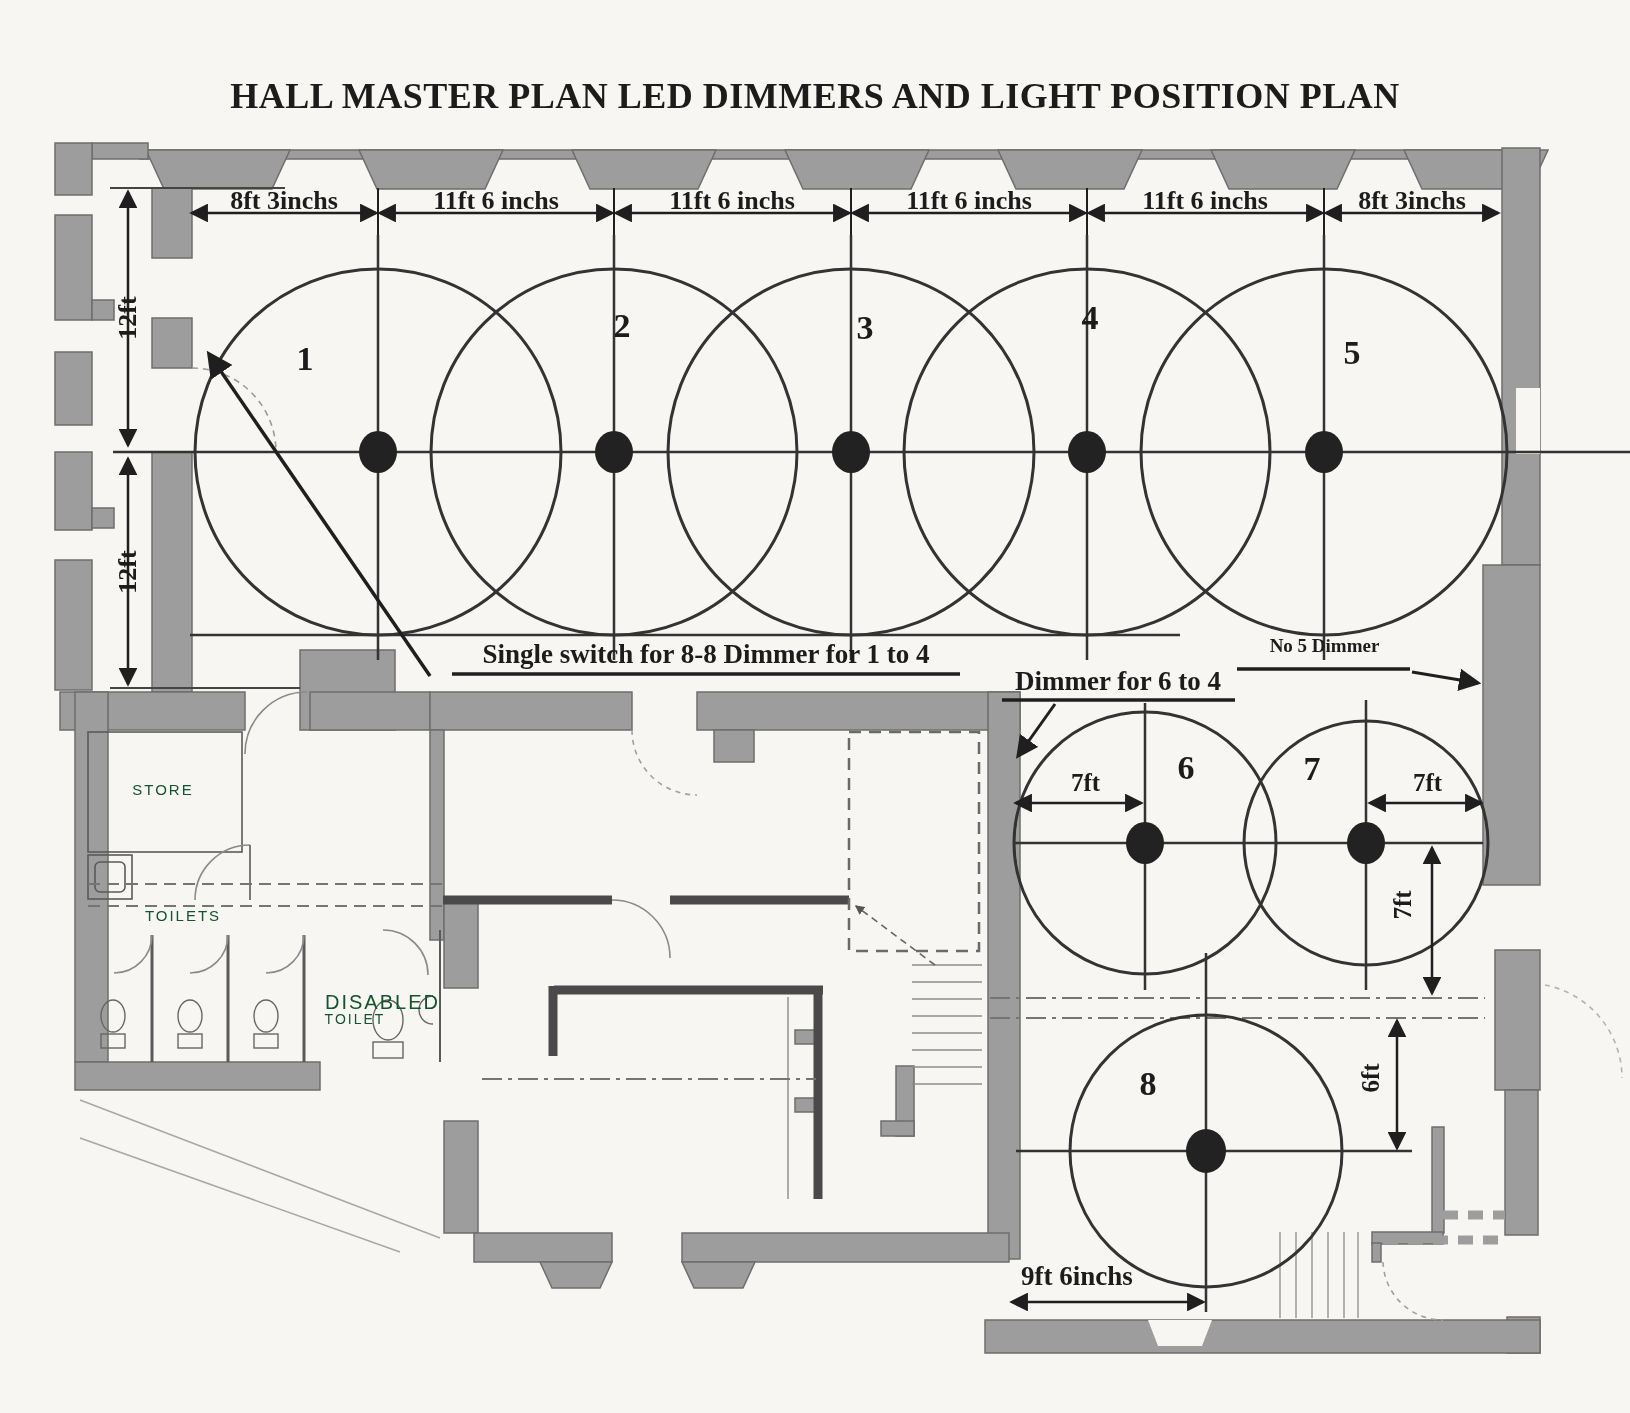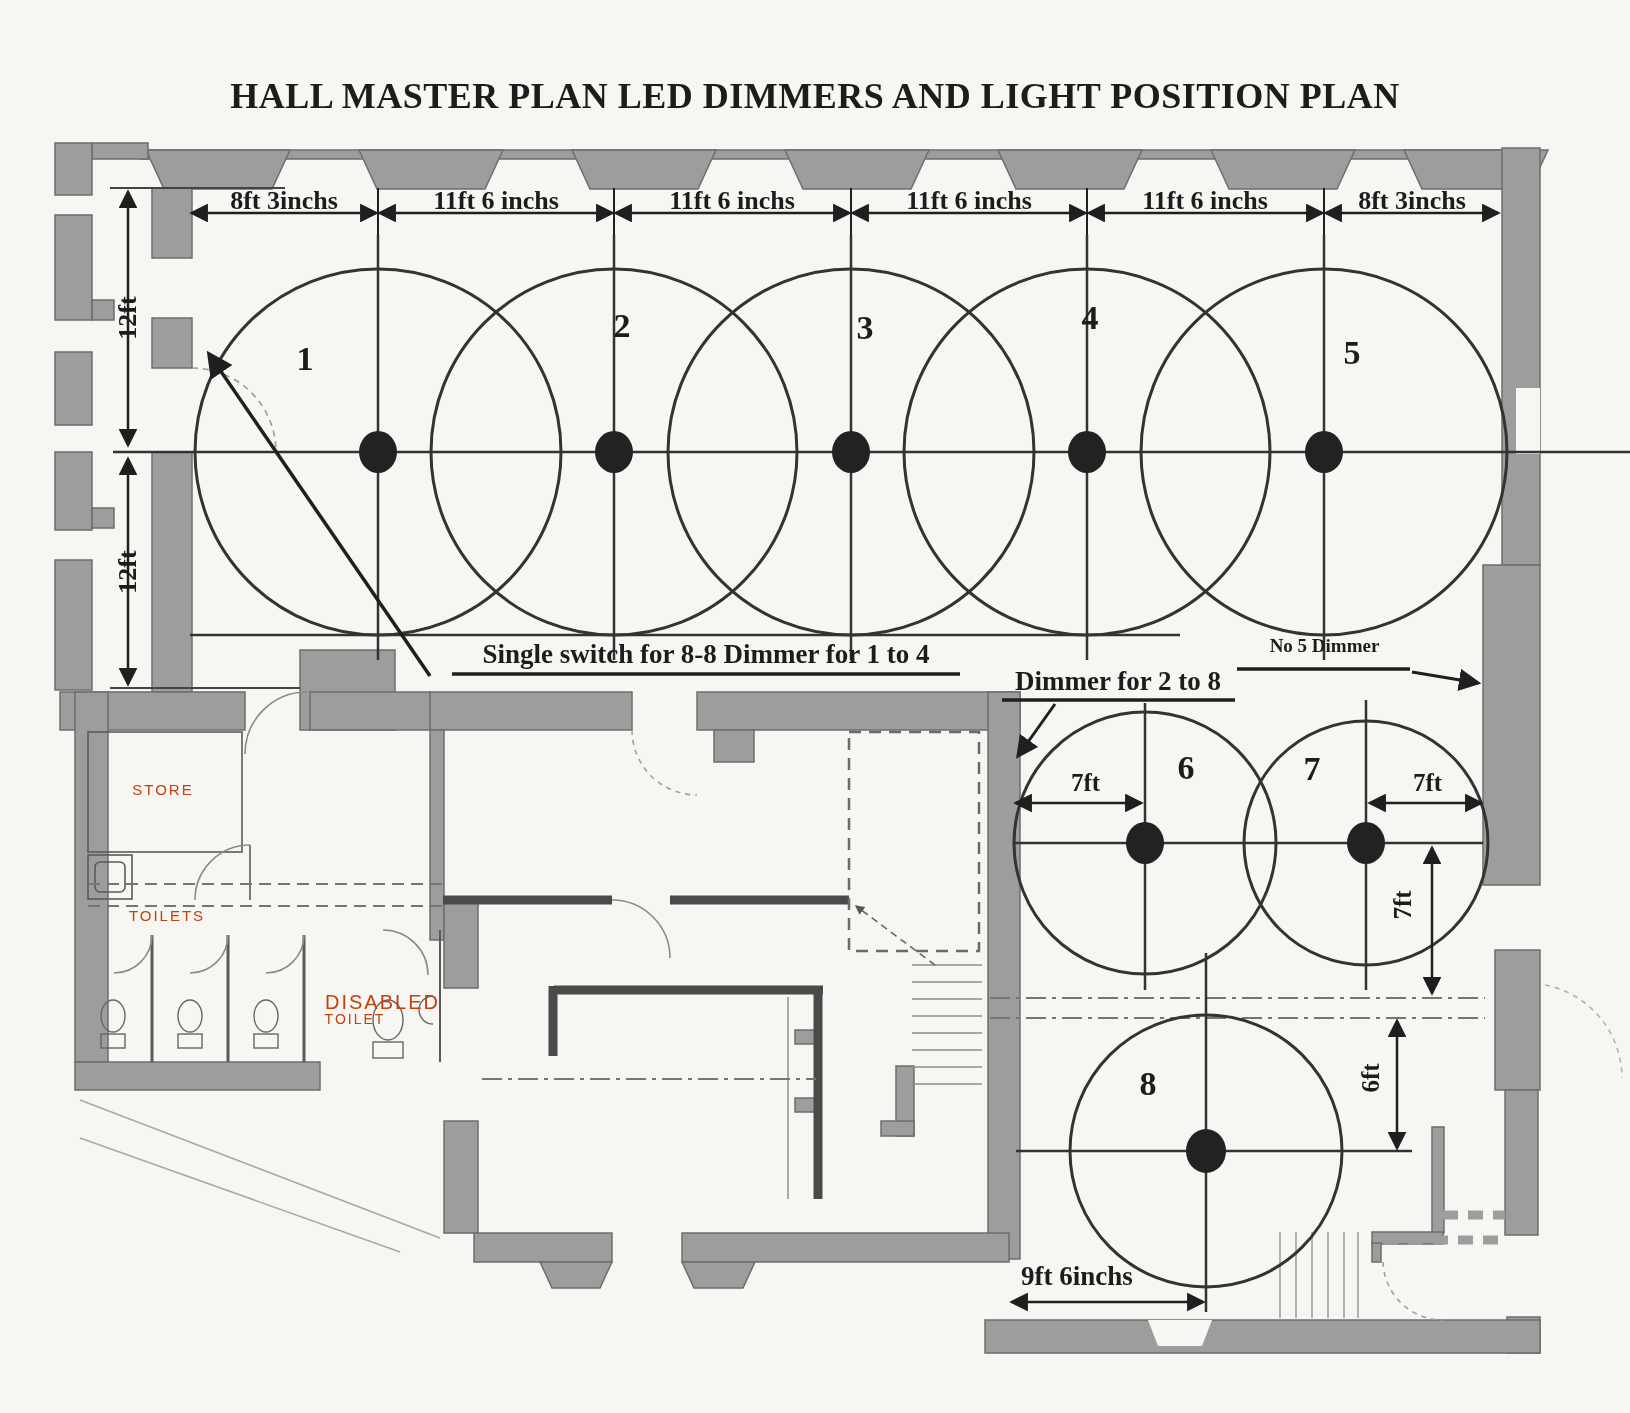--- a/index.html
+++ b/index.html
@@ -1,21 +1,21 @@
 <!DOCTYPE html>
 <html><head>
 <meta charset="utf-8">
 <style>
   html,body{margin:0;padding:0;background:#e8e6e2;}
   #canvas{position:relative;width:1630px;height:1413px;background:#f7f6f3;overflow:hidden;
           font-family:"Liberation Serif", serif;padding-left:17px;}
   .t{position:absolute;font-family:"Liberation Serif",serif;font-weight:bold;color:#1c1c1c;
      text-align:center;line-height:1.05;white-space:nowrap;}
   .rot{transform:rotate(-90deg);transform-origin:center center;}
-  .arch{font-family:"Liberation Sans",sans-serif;font-weight:normal;color:#c2410c;
+  .arch{font-family:"Liberation Sans",sans-serif;font-weight:normal;color:#14532d;
         letter-spacing:2px;font-size:15px;}
   svg{position:absolute;left:0;top:0;}
 </style>
 </head>
 <body>
 
 <div id="canvas">
 
 <svg width="1630" height="1413" viewBox="0 0 1630 1413">
   <defs>
@@ -291,26 +291,26 @@
 <div class="t" style="left:600px;top:308px;width:44px;font-size:34px;">2</div>
 <div class="t" style="left:843px;top:310px;width:44px;font-size:34px;">3</div>
 <div class="t" style="left:1068px;top:300px;width:44px;font-size:34px;">4</div>
 <div class="t" style="left:1330px;top:335px;width:44px;font-size:34px;">5</div>
 <div class="t" style="left:1164px;top:750px;width:44px;font-size:34px;">6</div>
 <div class="t" style="left:1290px;top:751px;width:44px;font-size:34px;">7</div>
 <div class="t" style="left:1126px;top:1066px;width:44px;font-size:34px;">8</div>
 
 <div class="t" style="left:436px;top:640px;width:540px;font-size:27px;">Single switch for 8-8 Dimmer for 1 to 4</div>
 <div class="t" style="left:1232px;top:636px;width:185px;font-size:19px;">No 5 Dimmer</div>
-<div class="t" style="left:1000px;top:667px;width:236px;font-size:27px;">Dimmer for 2 to 8</div>
+<div class="t" style="left:1000px;top:667px;width:236px;font-size:27px;">Dimmer for 6 to 4</div>
 
 <div class="t" style="left:1048px;top:770px;width:75px;font-size:25px;">7ft</div>
 <div class="t" style="left:1390px;top:770px;width:75px;font-size:25px;">7ft</div>
 <div class="t rot" style="left:1369px;top:891px;width:70px;height:28px;font-size:25px;">7ft</div>
 <div class="t rot" style="left:1337px;top:1064px;width:70px;height:28px;font-size:25px;">6ft</div>
 <div class="t" style="left:977px;top:1262px;width:200px;font-size:27px;">9ft 6inchs</div>
 
 <div class="t arch" style="left:118px;top:782px;width:90px;font-weight:normal;">STORE</div>
-<div class="t arch" style="left:117px;top:908px;width:100px;font-weight:normal;">TOILETS</div>
+<div class="t arch" style="left:133px;top:908px;width:100px;font-weight:normal;">TOILETS</div>
 <div class="t arch" style="left:325px;top:992px;width:96px;font-weight:normal;font-size:20px;">DISABLED</div>
 <div class="t arch" style="left:307px;top:1012px;width:96px;font-weight:normal;font-size:14px;">TOILET</div>
 
 </div>
 
 </body></html>

